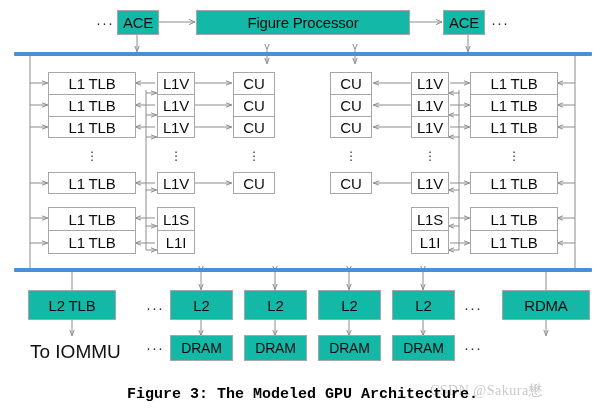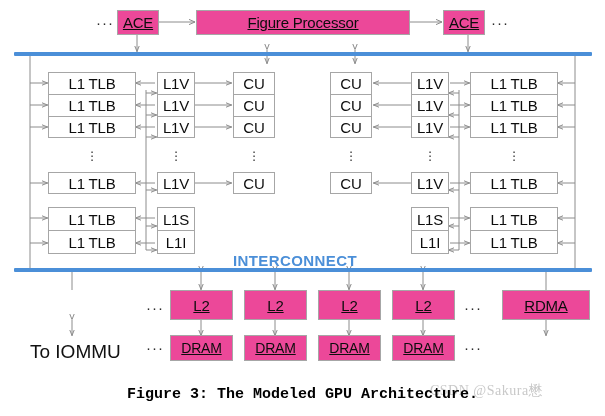--- a/index.html
+++ b/index.html
@@ -9,27 +9,26 @@
     font-family:"Liberation Sans", sans-serif;
     color:#111;
   }
   #stage{position:absolute;left:0;top:0;width:605px;height:416px;}
 
   
   .box{
     position:absolute;
     box-sizing:border-box;
     border:1px solid #a6a6a6;
-    background:#ec4899;
+    background:#14b8a6;
     display:flex;align-items:center;justify-content:center;
     font-size:15px;line-height:1;
     color:#0d0d0d;
     white-space:nowrap;
     letter-spacing:-0.2px;
-    text-decoration:underline;
   }
   .box.sm{font-size:14px;}
 
   
   .stack{
     position:absolute;
     box-sizing:border-box;
     border:1px solid #a6a6a6;
     background:#fff;
   }
@@ -292,23 +291,23 @@
       <span>.</span>
   </div>
   <div class="stack" style="left:470px;top:172px;width:88px;height:22px;">
     <div class="cell" style="height:100%;">L1 TLB</div>
   </div>
   <div class="stack" style="left:470px;top:207px;width:88px;height:47px;">
     <div class="cell" style="height:23px;">L1 TLB</div>
     <div class="cell" style="height:22px;">L1 TLB</div>
   </div>
 
-  <div class="interconnect-label" style="left:233px;top:252px;">INTERCONNECT</div>
   <div class="bluebar" style="left:14px;top:268px;width:578px;"></div>
 
+  <div class="box" style="left:28px;top:290px;width:88px;height:30px;">L2 TLB</div>
   <div class="hdots" style="left:146px;top:300px;">···</div>
   <div class="box" style="left:170px;top:290px;width:63px;height:30px;">L2</div>
   <div class="box" style="left:244px;top:290px;width:63px;height:30px;">L2</div>
   <div class="box" style="left:318px;top:290px;width:63px;height:30px;">L2</div>
   <div class="box" style="left:392px;top:290px;width:63px;height:30px;">L2</div>
   <div class="hdots" style="left:464px;top:300px;">···</div>
   <div class="box" style="left:502px;top:290px;width:88px;height:30px;">RDMA</div>
 
   <div class="tlabel" style="left:30px;top:341px;">To IOMMU</div>
   <div class="hdots" style="left:146px;top:340px;">···</div>

